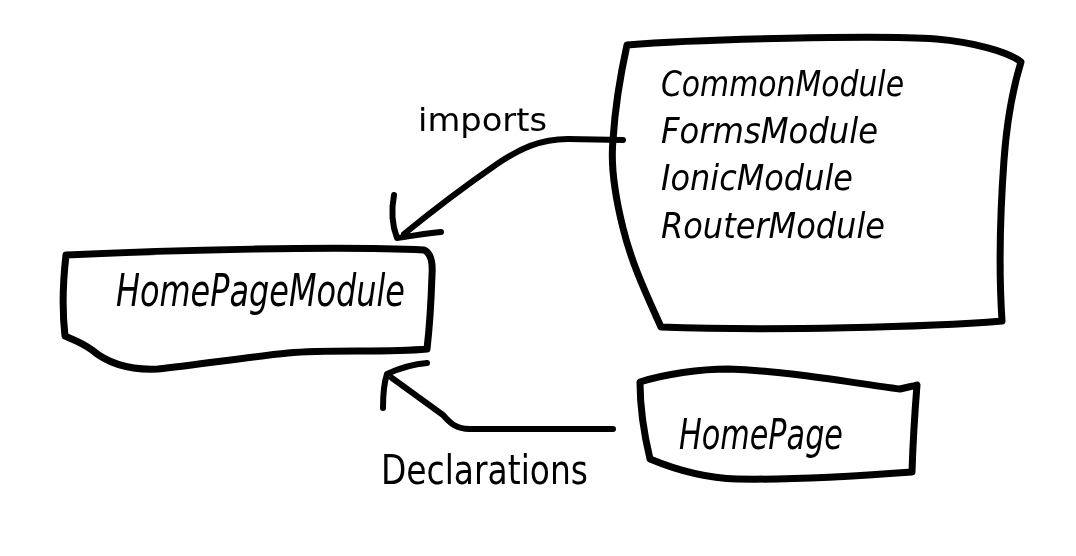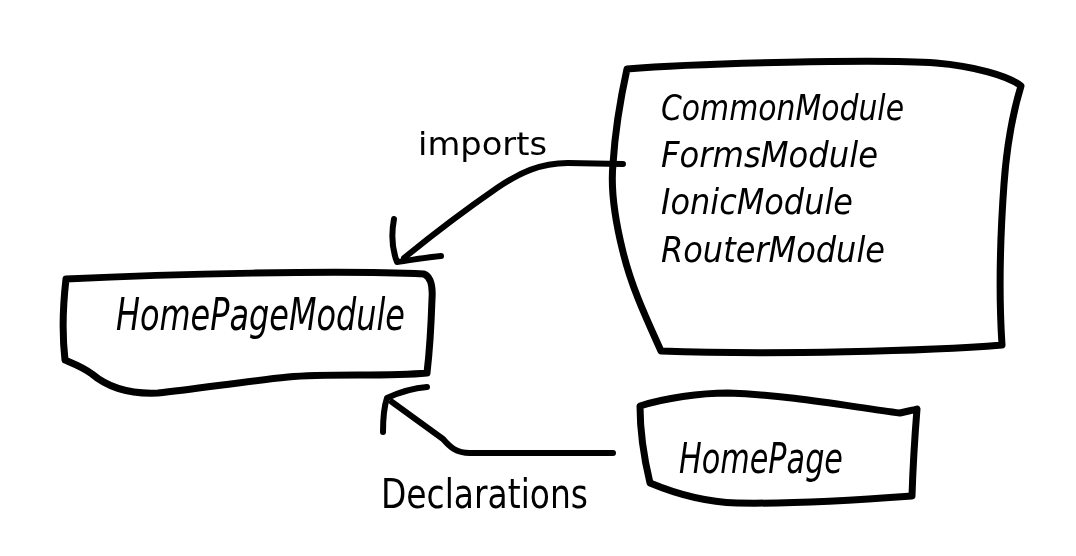--- a/index.html
+++ b/index.html
@@ -13,21 +13,20 @@
     height: 556px;
     background: var(--bg);
     font-family: "DejaVu Sans", sans-serif;
     overflow: hidden;
   }
   .stage {
     position: relative;
     width: 1076px;
     height: 392px;
     background: var(--bg);
-    margin-top: 24px;
   }
   svg { display: block; }
   .ink-stroke {
     fill: none;
     stroke: var(--ink);
     stroke-linecap: round;
     stroke-linejoin: round;
   }
   .box  { stroke-width: 7; fill: var(--bg); }
   .arrow { stroke-width: 6; }

